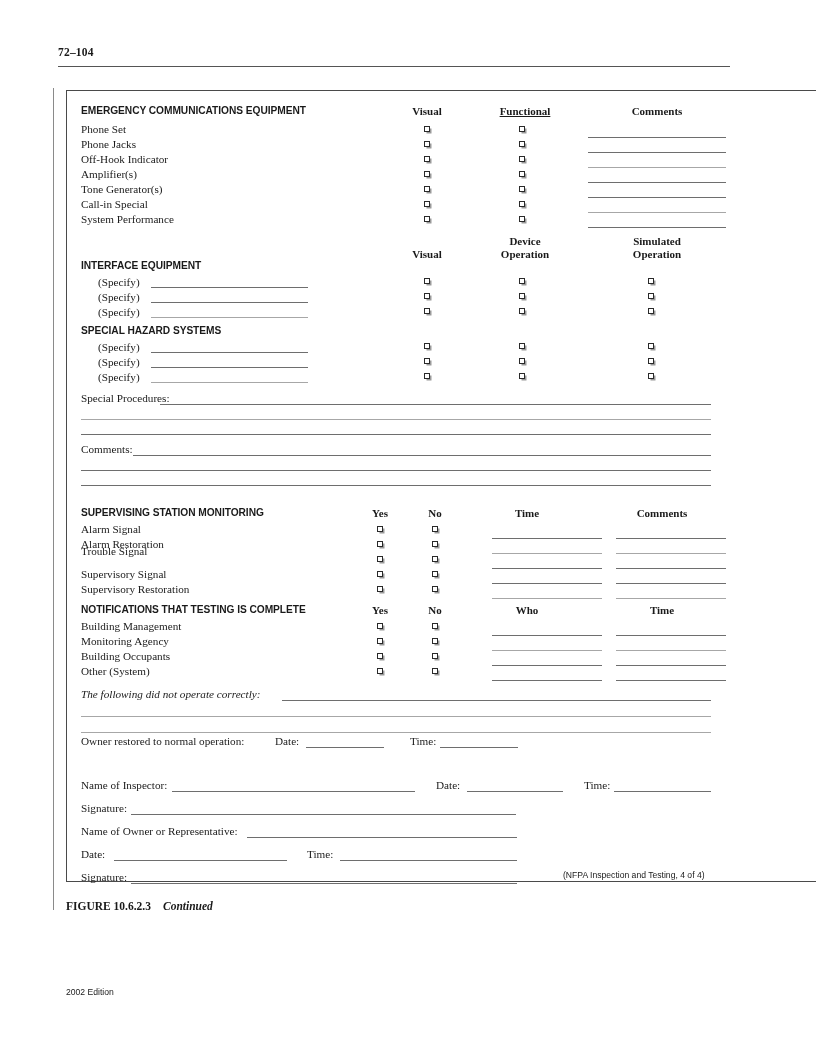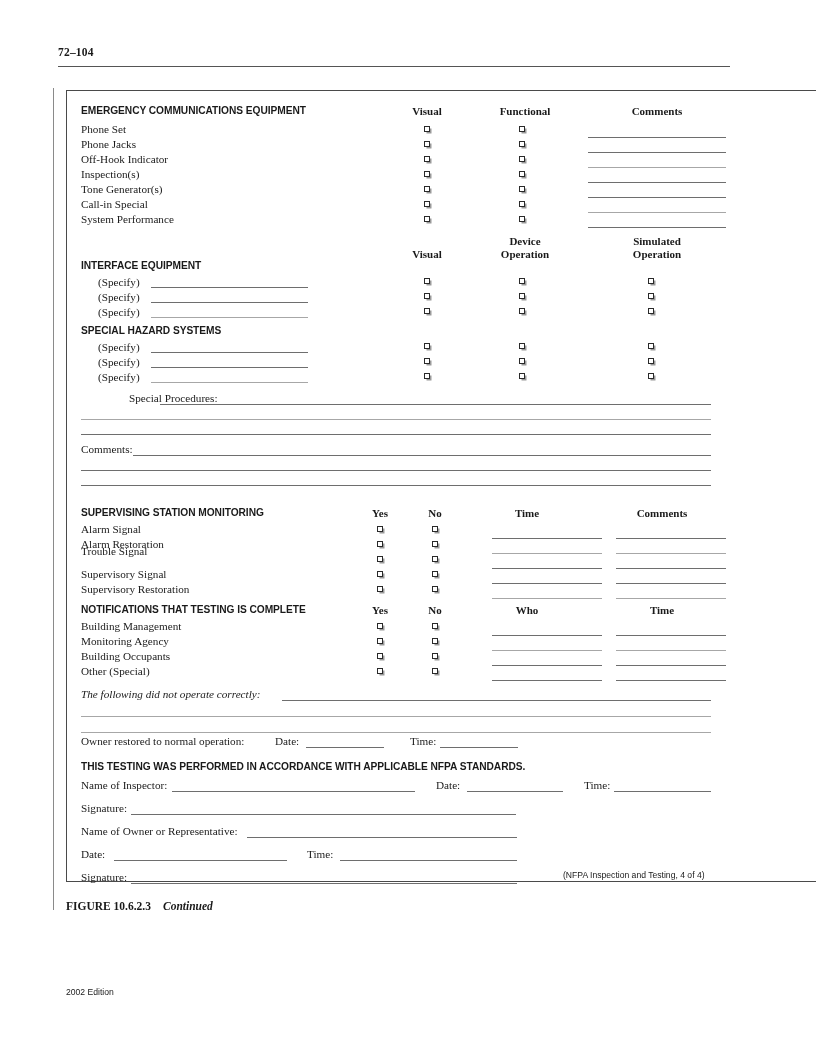--- a/index.html
+++ b/index.html
@@ -153,39 +153,39 @@
   <div id="header-rule"></div>
 </div>
 
 <div id="margin-rule"></div>
 
 <div id="form-box">
 
   <div class="abs sec-head" style="left:14px; top:14px;">EMERGENCY COMMUNICATIONS EQUIPMENT</div>
 
   <div class="abs col-head" style="left:330px; top:14px; width:60px;">Visual</div>
-  <div class="abs col-head" style="left:415px; top:14px; width:86px;">Functional</div>
+  <div class="abs col-head" style="left:415px; top:14px; width:86px;text-decoration:underline;">Functional</div>
   <div class="abs col-head" style="left:520px; top:14px; width:140px;">Comments</div>
 
   <div class="abs row-label" style="left:14px; top:32px;">Phone Set</div>
   <div class="abs cbox" style="left:357px; top:35px;"></div>
   <div class="abs cbox" style="left:452px; top:35px;"></div>
   <div class="abs rule" style="left:521px; top:46px; width:138px;"></div>
 
   <div class="abs row-label" style="left:14px; top:47px;">Phone Jacks</div>
   <div class="abs cbox" style="left:357px; top:50px;"></div>
   <div class="abs cbox" style="left:452px; top:50px;"></div>
   <div class="abs rule" style="left:521px; top:61px; width:138px;"></div>
 
   <div class="abs row-label" style="left:14px; top:62px;">Off-Hook Indicator</div>
   <div class="abs cbox" style="left:357px; top:65px;"></div>
   <div class="abs cbox" style="left:452px; top:65px;"></div>
   <div class="abs rule light" style="left:521px; top:76px; width:138px;"></div>
 
-  <div class="abs row-label" style="left:14px; top:77px;">Inspection(s)</div>
+  <div class="abs row-label" style="left:14px; top:77px;">Amplifier(s)</div>
   <div class="abs cbox" style="left:357px; top:80px;"></div>
   <div class="abs cbox" style="left:452px; top:80px;"></div>
   <div class="abs rule" style="left:521px; top:91px; width:138px;"></div>
 
   <div class="abs row-label" style="left:14px; top:92px;">Tone Generator(s)</div>
   <div class="abs cbox" style="left:357px; top:95px;"></div>
   <div class="abs cbox" style="left:452px; top:95px;"></div>
   <div class="abs rule" style="left:521px; top:106px; width:138px;"></div>
 
   <div class="abs row-label" style="left:14px; top:107px;">Call-in Special</div>
@@ -238,21 +238,21 @@
   <div class="abs cbox" style="left:357px; top:267px;"></div>
   <div class="abs cbox" style="left:452px; top:267px;"></div>
   <div class="abs cbox" style="left:581px; top:267px;"></div>
 
   <div class="abs field-label" style="left:31px; top:280px;">(Specify)</div>
   <div class="abs rule light" style="left:84px; top:291px; width:157px;"></div>
   <div class="abs cbox" style="left:357px; top:282px;"></div>
   <div class="abs cbox" style="left:452px; top:282px;"></div>
   <div class="abs cbox" style="left:581px; top:282px;"></div>
 
-  <div class="abs field-label" style="left:14px; top:301px;margin-left:48px;">Special Procedures:</div>
+  <div class="abs field-label" style="left:14px; top:301px;">Special Procedures:</div>
   <div class="abs rule" style="left:93px; top:313px; width:551px;"></div>
   <div class="abs rule light" style="left:14px; top:328px; width:630px;"></div>
   <div class="abs rule" style="left:14px; top:343px; width:630px;"></div>
 
   <div class="abs field-label" style="left:14px; top:352px;">Comments:</div>
   <div class="abs rule" style="left:66px; top:364px; width:578px;"></div>
   <div class="abs rule" style="left:14px; top:379px; width:630px;"></div>
   <div class="abs rule" style="left:14px; top:394px; width:630px;"></div>
 
   <div class="abs sec-head" style="left:14px; top:416px;text-align:center;">SUPERVISING STATION MONITORING</div>
@@ -308,38 +308,37 @@
   <div class="abs cbox" style="left:365px; top:547px;"></div>
   <div class="abs rule light" style="left:425px; top:559px; width:110px;"></div>
   <div class="abs rule light" style="left:549px; top:559px; width:110px;"></div>
 
   <div class="abs row-label" style="left:14px; top:559px;">Building Occupants</div>
   <div class="abs cbox" style="left:310px; top:562px;"></div>
   <div class="abs cbox" style="left:365px; top:562px;"></div>
   <div class="abs rule" style="left:425px; top:574px; width:110px;"></div>
   <div class="abs rule" style="left:549px; top:574px; width:110px;"></div>
 
-  <div class="abs row-label" style="left:14px; top:574px;">Other (Special)</div>
+  <div class="abs row-label" style="left:14px; top:574px;">Other (System)</div>
   <div class="abs cbox" style="left:310px; top:577px;"></div>
   <div class="abs cbox" style="left:365px; top:577px;"></div>
   <div class="abs rule" style="left:425px; top:589px; width:110px;"></div>
   <div class="abs rule" style="left:549px; top:589px; width:110px;"></div>
 
   <div class="abs field-label" style="left:14px; top:597px;font-style:italic;">The following did not operate correctly:</div>
   <div class="abs rule" style="left:215px; top:609px; width:429px;"></div>
   <div class="abs rule light" style="left:14px; top:625px; width:630px;"></div>
   <div class="abs rule light" style="left:14px; top:641px; width:630px;"></div>
 
   <div class="abs field-label" style="left:14px; top:644px;">Owner restored to normal operation:</div>
   <div class="abs field-label" style="left:208px; top:644px;">Date:</div>
   <div class="abs rule" style="left:239px; top:656px; width:78px;"></div>
   <div class="abs field-label" style="left:343px; top:644px;">Time:</div>
   <div class="abs rule" style="left:373px; top:656px; width:78px;"></div>
 
-  <div class="abs sec-head" style="left:14px; top:670px;">THIS TESTING WAS PERFORMED IN ACCORDANCE WITH APPLICABLE NFPA STANDARDS.</div>
 
   <div class="abs field-label" style="left:14px; top:688px;">Name of Inspector:</div>
   <div class="abs rule" style="left:105px; top:700px; width:243px;"></div>
   <div class="abs field-label" style="left:369px; top:688px;">Date:</div>
   <div class="abs rule" style="left:400px; top:700px; width:96px;"></div>
   <div class="abs field-label" style="left:517px; top:688px;">Time:</div>
   <div class="abs rule" style="left:547px; top:700px; width:97px;"></div>
 
   <div class="abs field-label" style="left:14px; top:711px;">Signature:</div>
   <div class="abs rule" style="left:64px; top:723px; width:385px;"></div>

